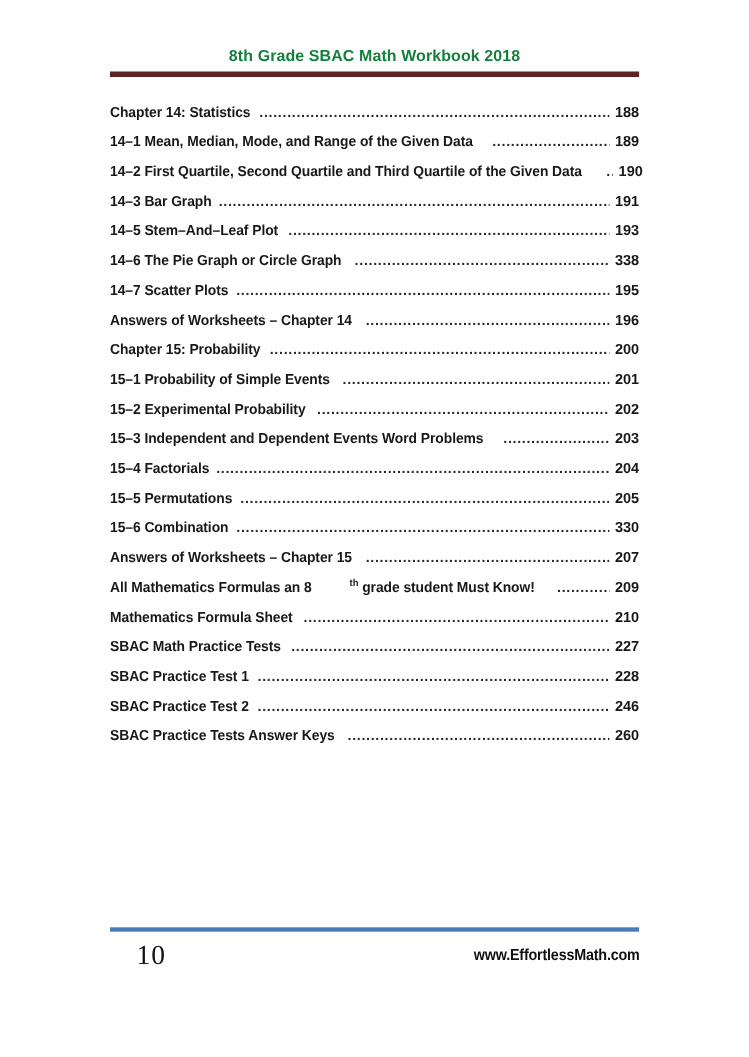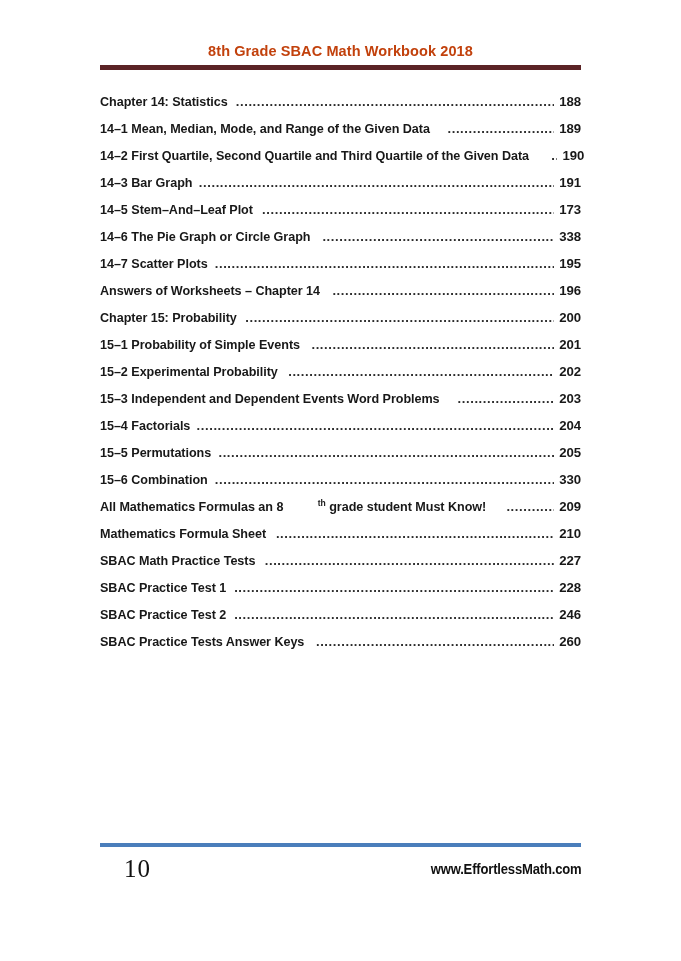--- a/index.html
+++ b/index.html
@@ -23,21 +23,21 @@
     position: absolute;
     left: 100px;
     top: 42px;
     width: 481px;
   }
 
   .header-title {
     text-align: center;
     font-size: 14.5px;
     font-weight: bold;
-    color: #c2410c;
+    color: #15803d;
     letter-spacing: 0.1px;
     line-height: 18px;
     white-space: nowrap;
   }
 
   .header-rule {
     margin-top: 5px;
     height: 5px;
     width: 481px;
     background: #5B2326;
@@ -174,21 +174,21 @@
         <span class="toc-page">190</span>
       </div>
       <div class="toc-entry">
         <span class="toc-label">14–3 Bar Graph</span>
         <span class="toc-leader"></span>
         <span class="toc-page">191</span>
       </div>
       <div class="toc-entry">
         <span class="toc-label">14–5 Stem–And–Leaf Plot</span>
         <span class="toc-leader"></span>
-        <span class="toc-page">173</span>
+        <span class="toc-page">193</span>
       </div>
       <div class="toc-entry">
         <span class="toc-label">14–6 The Pie Graph or Circle Graph</span>
         <span class="toc-leader"></span>
         <span class="toc-page">338</span>
       </div>
       <div class="toc-entry">
         <span class="toc-label">14–7 Scatter Plots</span>
         <span class="toc-leader"></span>
         <span class="toc-page">195</span>
@@ -225,20 +225,25 @@
       </div>
       <div class="toc-entry">
         <span class="toc-label">15–5 Permutations</span>
         <span class="toc-leader"></span>
         <span class="toc-page">205</span>
       </div>
       <div class="toc-entry">
         <span class="toc-label">15–6 Combination</span>
         <span class="toc-leader"></span>
         <span class="toc-page">330</span>
+      </div>
+      <div class="toc-entry">
+        <span class="toc-label">Answers of Worksheets – Chapter 15</span>
+        <span class="toc-leader"></span>
+        <span class="toc-page">207</span>
       </div>
       <div class="toc-entry">
         <span class="toc-label">All Mathematics Formulas an 8<sup>th</sup> grade student Must Know!</span>
         <span class="toc-leader"></span>
         <span class="toc-page">209</span>
       </div>
       <div class="toc-entry">
         <span class="toc-label">Mathematics Formula Sheet</span>
         <span class="toc-leader"></span>
         <span class="toc-page">210</span>

